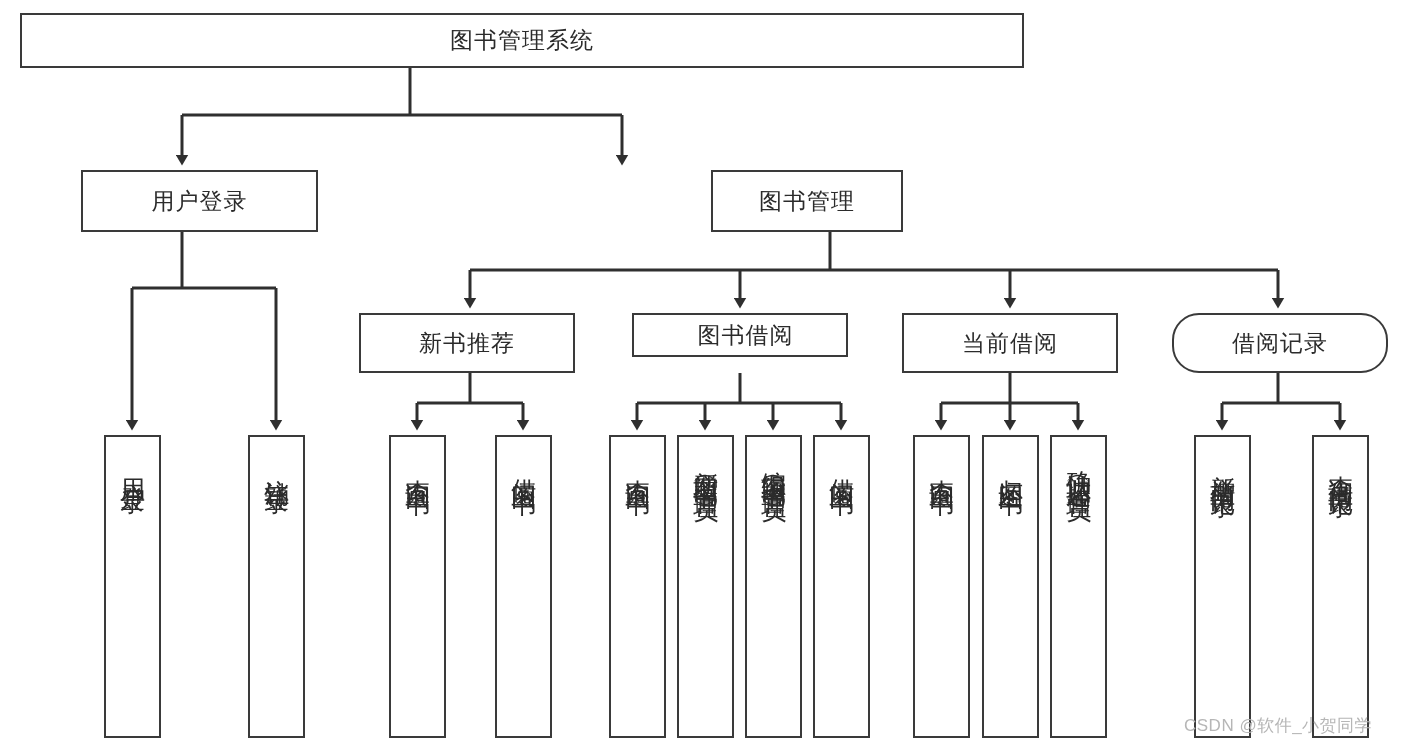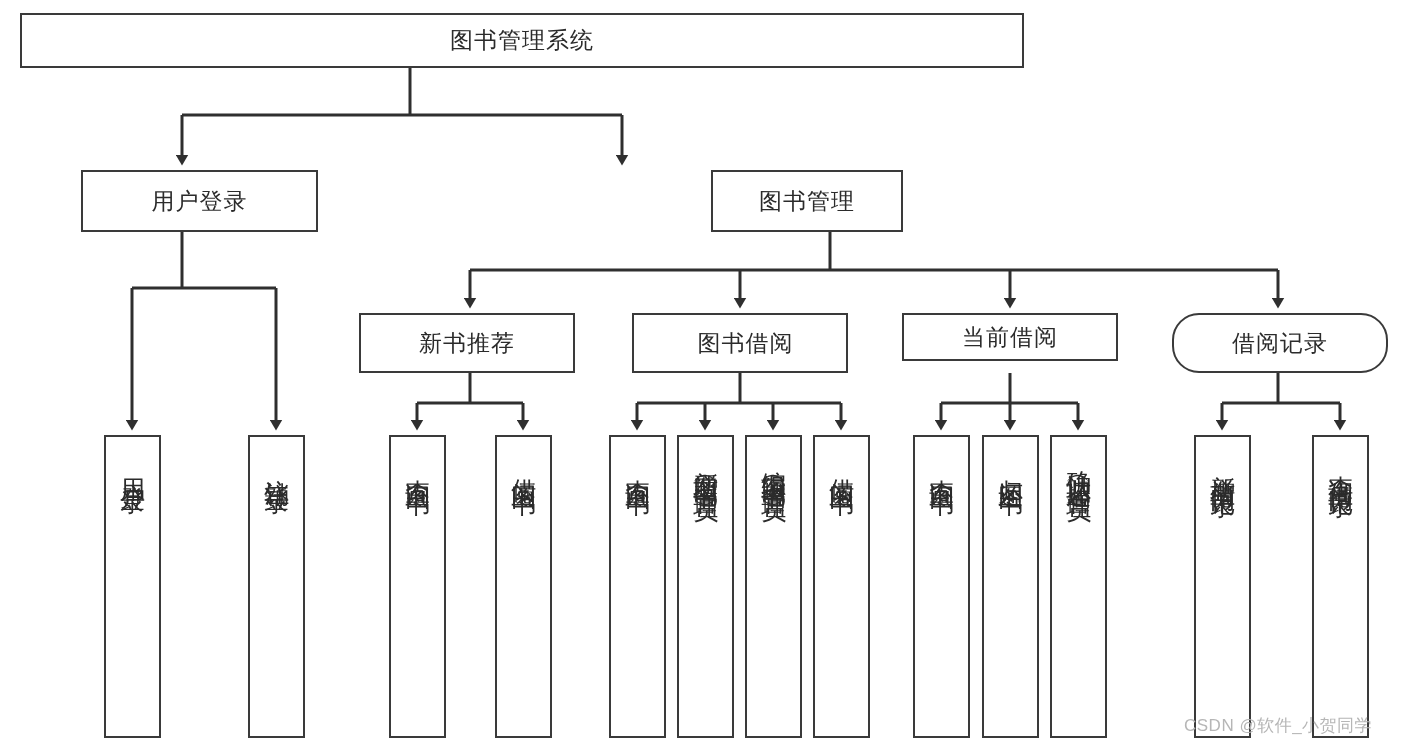--- a/index.html
+++ b/index.html
@@ -135,25 +135,25 @@
   </div>
 
   <div class="node horiz" style="left:711px;top:170px;width:192px;height:62px;">
     <span class="node-label">图书管理</span>
   </div>
 
   <div class="node horiz" style="left:359px;top:313px;width:216px;height:60px;">
     <span class="node-label">新书推荐</span>
   </div>
 
-  <div class="node horiz" style="left:632px;top:313px;width:216px;height:60px;padding-left:11px;">
+  <div class="node horiz" style="left:632px;top:313px;width:216px;height:44px;padding-left:11px;">
     <span class="node-label">图书借阅</span>
   </div>
 
-  <div class="node horiz" style="left:902px;top:313px;width:216px;height:48px;">
+  <div class="node horiz" style="left:902px;top:313px;width:216px;height:60px;">
     <span class="node-label">当前借阅</span>
   </div>
 
   <div class="node horiz" style="left:1172px;top:313px;width:216px;height:60px;border-radius:27px;">
     <span class="node-label">借阅记录</span>
   </div>
 
   <div class="node vert" style="left:104px;top:435px;width:57px;height:303px;">
     <span class="node-label">用户登录</span>
   </div>

